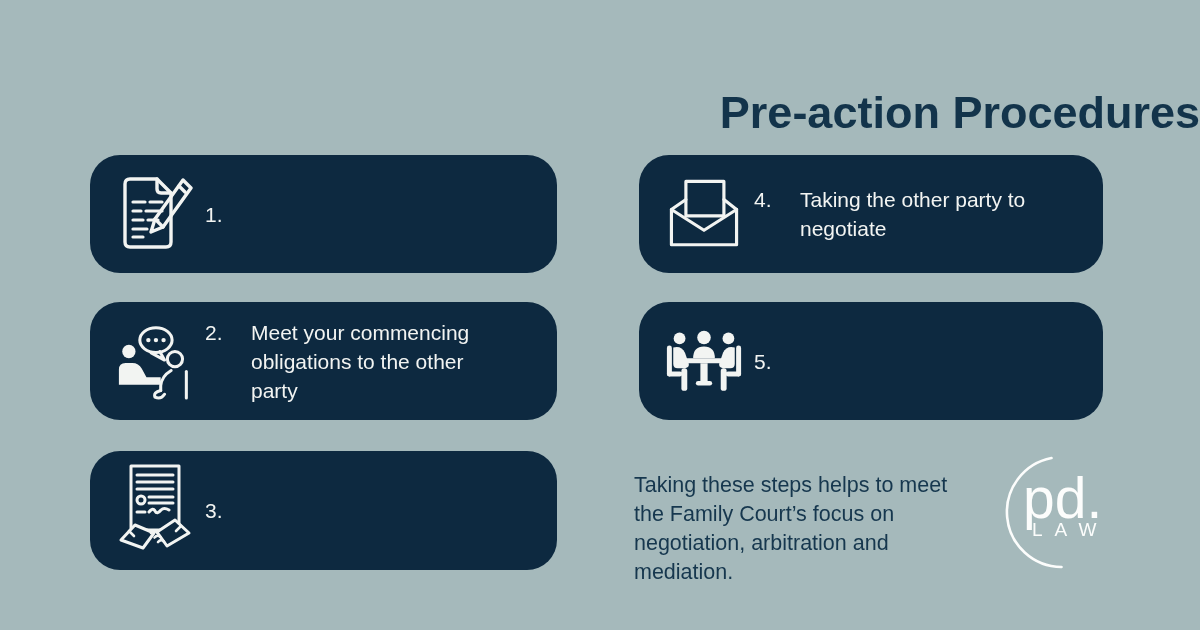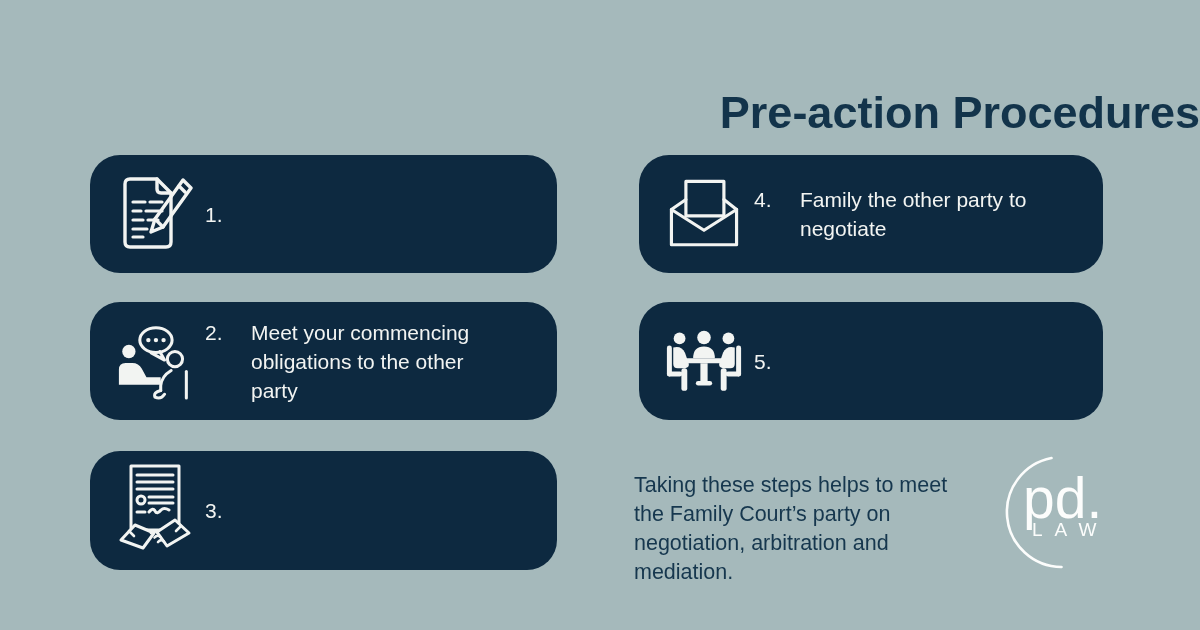--- a/index.html
+++ b/index.html
@@ -122,21 +122,21 @@
   <span class="icon-wrap">
     <svg width="84" height="80" viewBox="0 0 84 80" fill="none" stroke="#f2f4f2" stroke-width="3.5" stroke-linejoin="round" stroke-linecap="round">
       <rect x="22" y="4" width="42" height="38" fill="#0d2940"></rect>
       <path d="M6,35 L42,58 L78,35 V74 H6 Z" fill="#0d2940"></path>
       <path d="M6,35 L22,24"></path>
       <path d="M78,35 L64,24"></path>
     </svg>
   </span>
   <div class="step-body">
     <span class="step-number">4.</span>
-    <span class="step-text">Family the other party to
+    <span class="step-text">Taking the other party to
 negotiate</span>
   </div>
 </div>
 
 <div class="card c5 right">
   <span class="icon-wrap">
     <svg width="84" height="74" viewBox="0 0 84 74" fill="#f2f4f2">
       <circle cx="42" cy="11" r="7.5"></circle>
       <path d="M30,34 Q30,21 42,21 Q54,21 54,34 Z"></path>
       <rect x="18" y="34" width="48" height="5.5" rx="2.5"></rect>
@@ -153,21 +153,21 @@
       <rect x="66" y="48.5" width="17" height="5.5" rx="2.5"></rect>
       <rect x="60.5" y="45" width="6.5" height="25" rx="3"></rect>
     </svg>
   </span>
   <div class="step-body">
     <span class="step-number">5.</span>
   </div>
 </div>
 
 <p class="footer-note">Taking these steps helps to meet
-the Family Court’s party on
+the Family Court’s focus on
 negotiation, arbitration and
 mediation.</p>
 
 <div class="logo">
   <svg width="132" height="136" viewBox="0 0 132 136">
     <path d="M51.5,12 A55,55 0 0 0 61.5,121" fill="none" stroke="#fcfdfc" stroke-width="2.6" stroke-linecap="round"></path>
     <text x="23" y="72" font-family="Liberation Sans, sans-serif" font-size="57" font-weight="400" fill="#fcfdfc"><tspan>pd.</tspan></text>
     <text x="32" y="90" font-family="Liberation Sans, sans-serif" font-size="19" font-weight="300" letter-spacing="12" fill="#fcfdfc"><tspan>LAW</tspan></text>
   </svg>
 </div>

